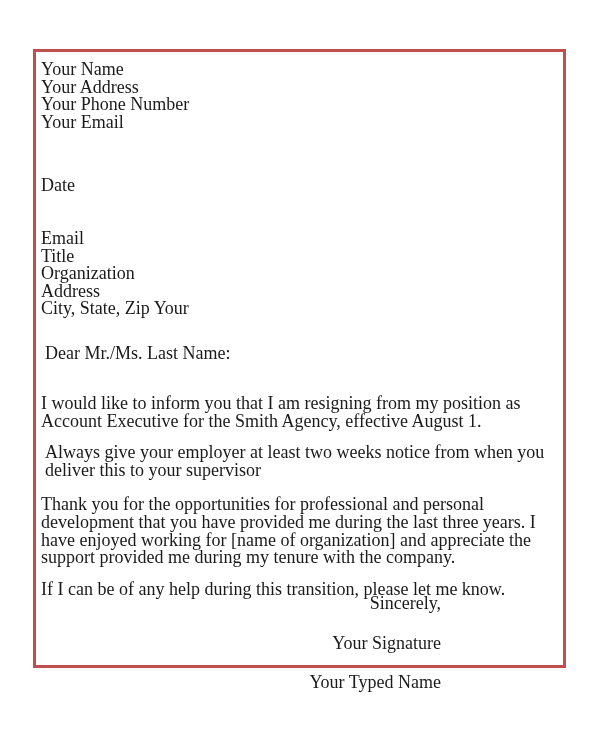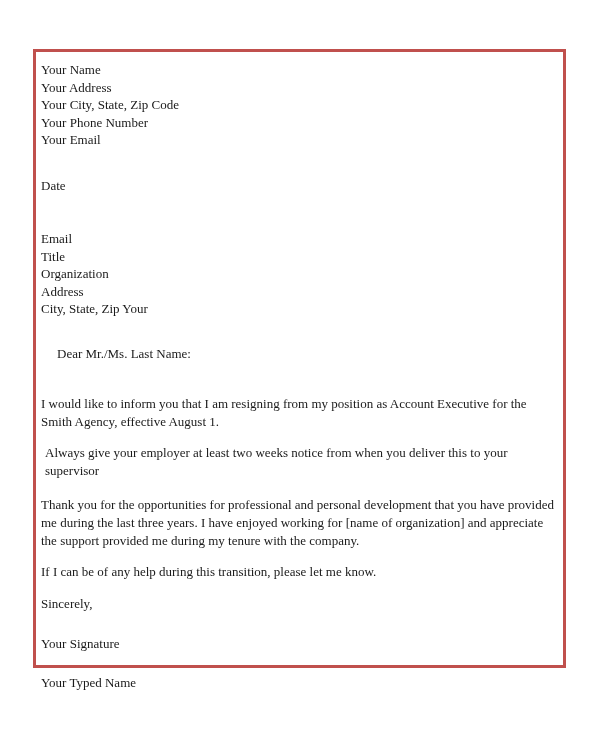--- a/index.html
+++ b/index.html
@@ -33,21 +33,21 @@
     border: 3px solid #c0504d;
     background: #ffffff;
   }
 
   #letter-body {
     position: absolute;
     left: 5px;
     top: 3px;
     right: 4px;
     bottom: 2px;
-    font-size: 13px;
+    font-size: 18px;
     line-height: 17.6px;
     color: #1a1a1a;
   }
 
   .block {
     margin: 0;
     padding: 0;
   }
 
   .line {
@@ -72,21 +72,21 @@
 
   #recipient-block {
     position: absolute;
     left: 0px;
     top: 175px;
     width: 500px;
   }
 
   #salutation {
     position: absolute;
-    left: 16px;
+    left: 4px;
     top: 290px;
     text-align: right;
   }
 
   #paragraphs {
     position: absolute;
     left: 0px;
     top: 340px;
     width: 514px;
   }
@@ -100,20 +100,21 @@
   .para.indented {
     padding-left: 4px;
     margin-bottom: 17px;
   }
 
   #closing-block {
     position: absolute;
     left: 0px;
     top: 540px;
     width: 400px;
+    text-align: right;
   }
 
   .closing-line {
     margin: 0 0 22px 0;
     padding: 0;
     white-space: nowrap;
   }
   .closing-line:last-child {
     margin-bottom: 0;
   }
@@ -122,21 +123,20 @@
 <body>
 
 <div id="page">
 
   <div id="letter-box">
     <div id="letter-body">
 
       <div id="sender-block" class="block">
         <div class="line">Your Name</div>
         <div class="line">Your Address</div>
-        <div class="line">Your City, State, Zip Code</div>
         <div class="line">Your Phone Number</div>
         <div class="line">Your Email</div>
       </div>
 
       <div id="date-line" class="line">Date</div>
 
       <div id="recipient-block" class="block">
         <div class="line">Email</div>
         <div class="line">Title</div>
         <div class="line">Organization</div>

